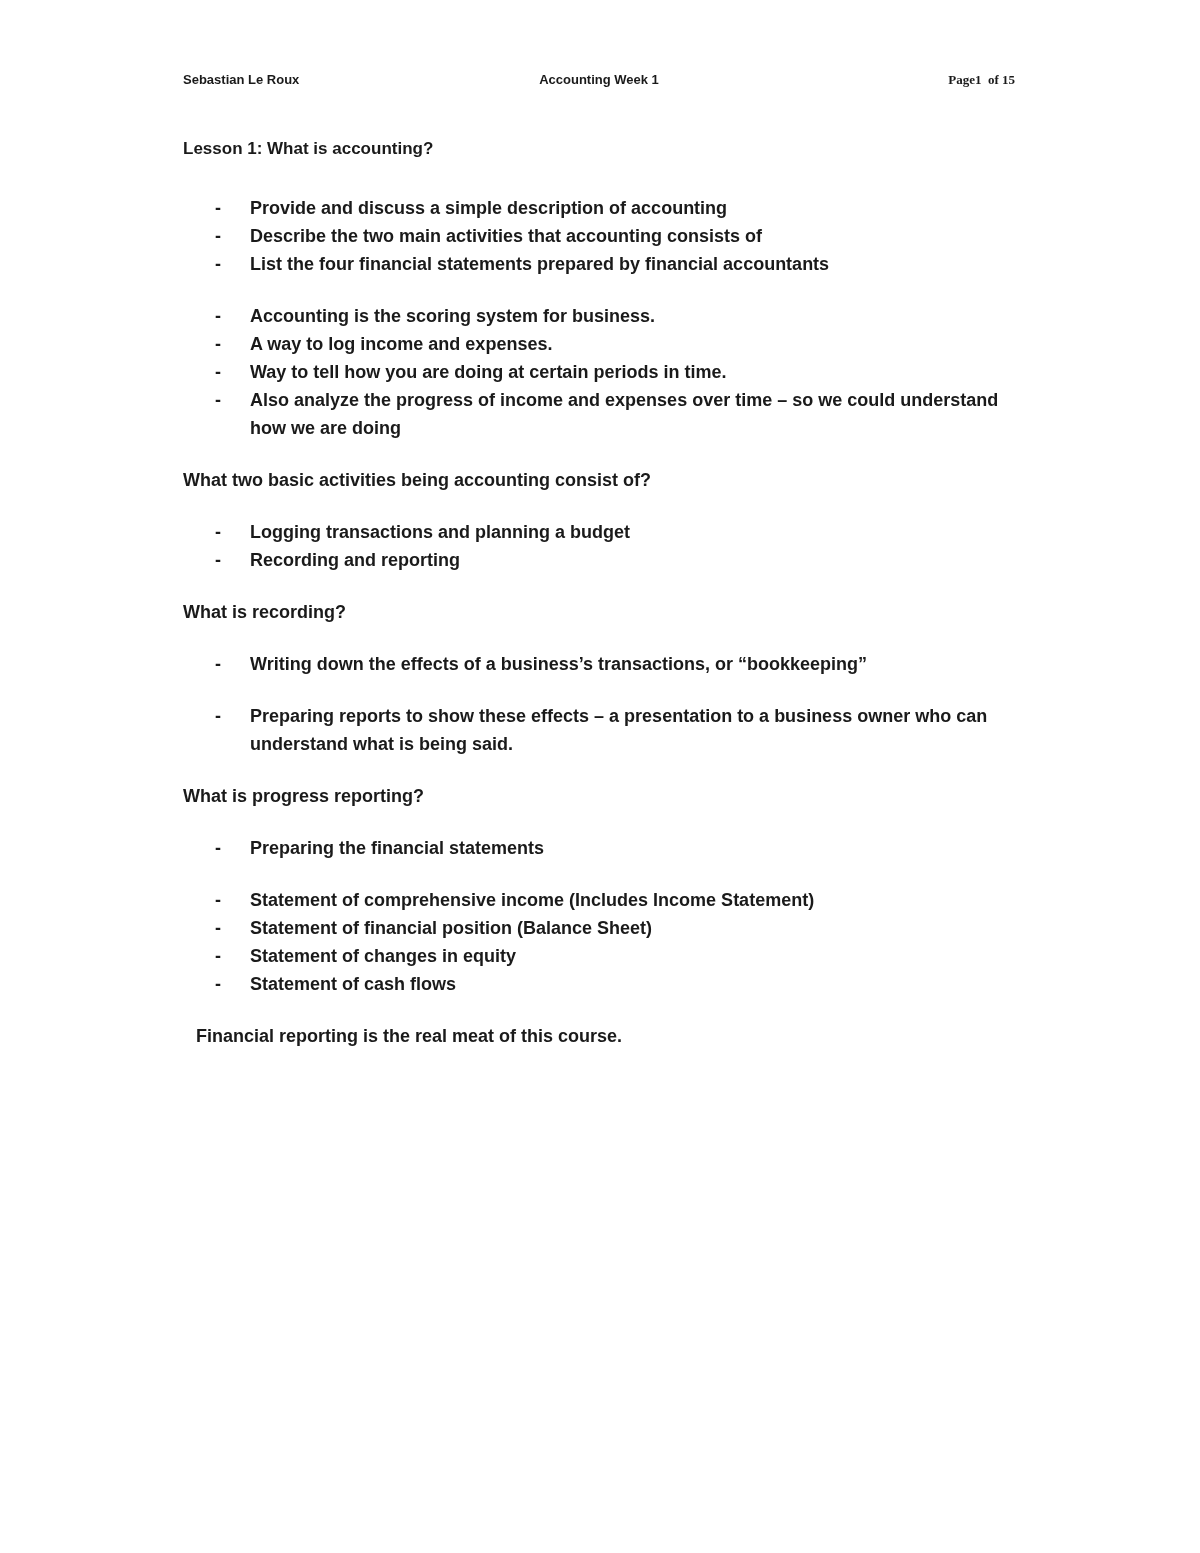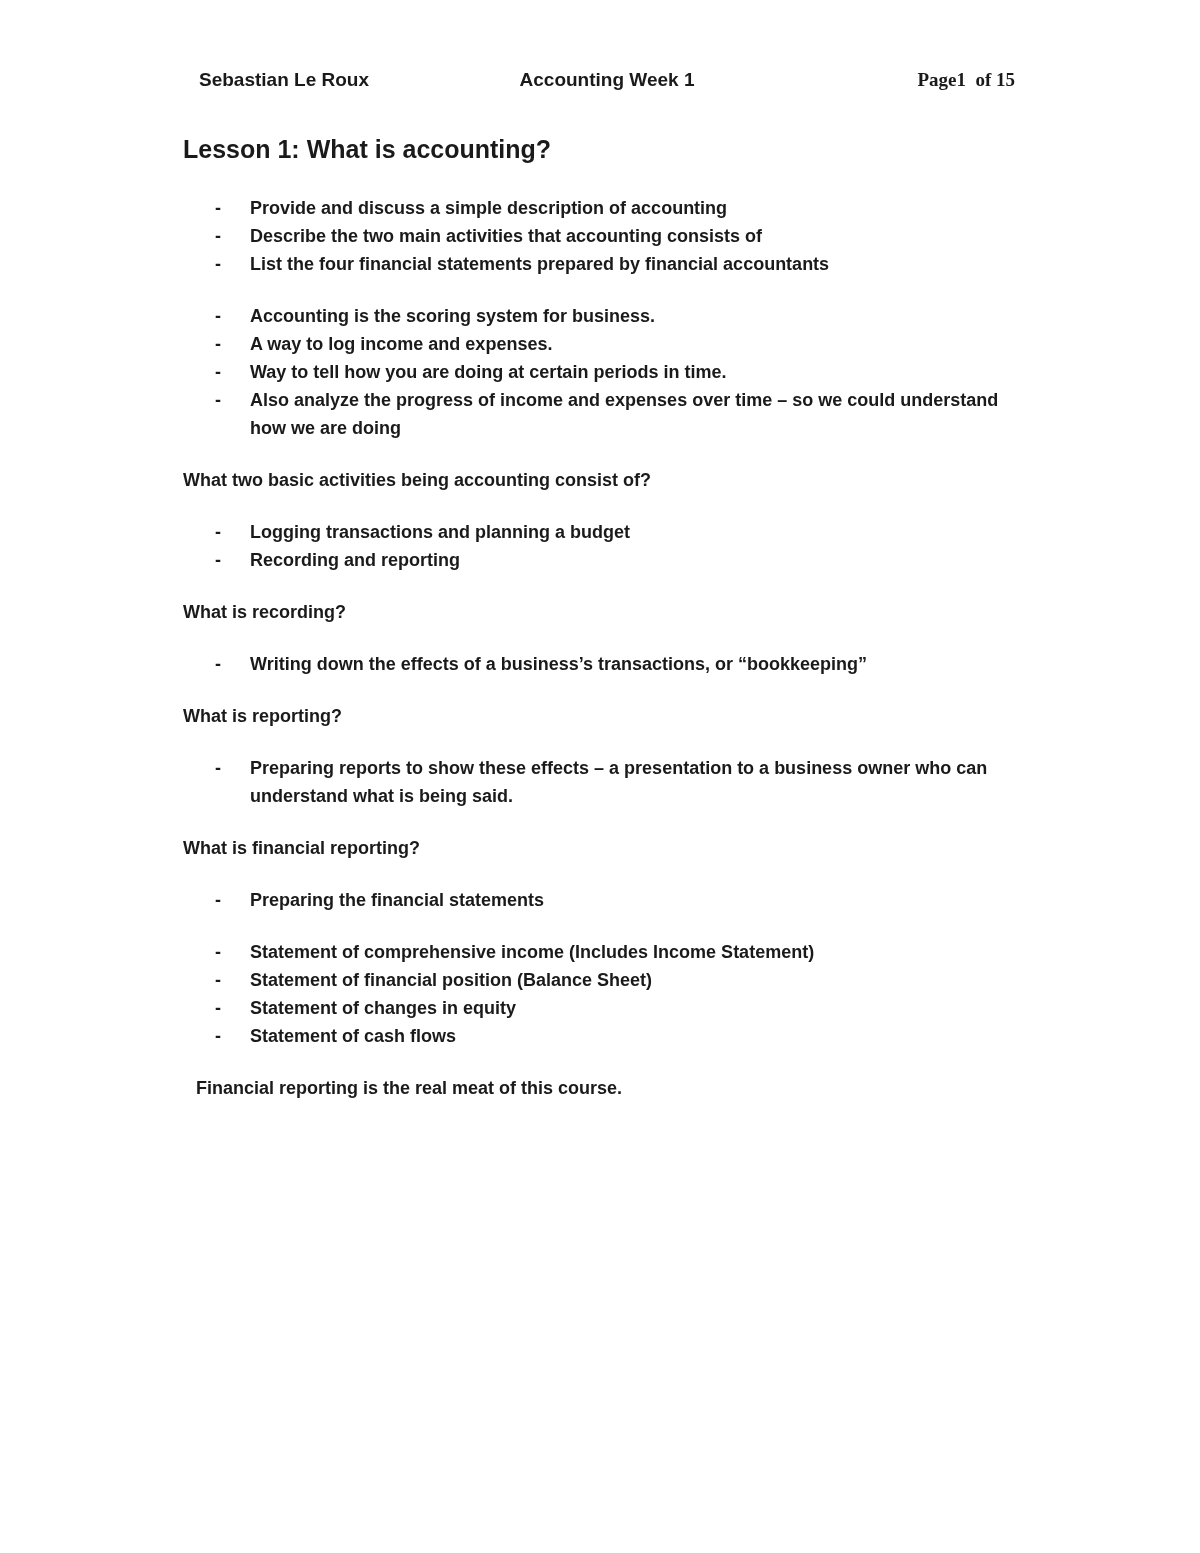--- a/index.html
+++ b/index.html
@@ -16,30 +16,29 @@
     font-weight: 700;
     color: #1a1a1a;
     box-sizing: border-box;
     padding: 70px 185px 0 183px;
     overflow: hidden;
   }
   .doc-header {
     display: grid;
     grid-template-columns: 1fr auto 1fr;
     align-items: baseline;
-    font-size: 19px;
+    font-size: 13px;
     line-height: 20px;
     margin-bottom: 44px;
-    margin-left: 16px;
   }
   .doc-header .hdr-center { justify-self: center; }
   .doc-header .hdr-right  { justify-self: end; white-space: pre; font-family: Liberation Serif, serif; }
 
   .title {
-    font-size: 25px;
+    font-size: 17px;
     line-height: 30px;
     margin: 15px 0 30px 0;
     font-weight: 700;
   }
   .heading {
     font-size: 18px;
     line-height: 28px;
     margin: 0 0 24px 0;
   }
   ul.bullets {
@@ -134,31 +133,30 @@
       <p class="heading">What is recording?</p>
       <ul class="bullets">
         <li>
           <span class="dash">-</span>
           <span class="bullet-text">Writing down the effects of a business’s transactions, or “bookkeeping”</span>
         </li>
       </ul>
     </section>
 
     <section>
-      <p class="heading">What is reporting?</p>
       <ul class="bullets">
         <li>
           <span class="dash">-</span>
           <span class="bullet-text">Preparing reports to show these effects – a presentation to a business owner who can understand what is being said.</span>
         </li>
       </ul>
     </section>
 
     <section>
-      <p class="heading">What is financial reporting?</p>
+      <p class="heading">What is progress reporting?</p>
       <ul class="bullets">
         <li>
           <span class="dash">-</span>
           <span class="bullet-text">Preparing the financial statements</span>
         </li>
       </ul>
     </section>
 
     <section>
       <ul class="bullets">

